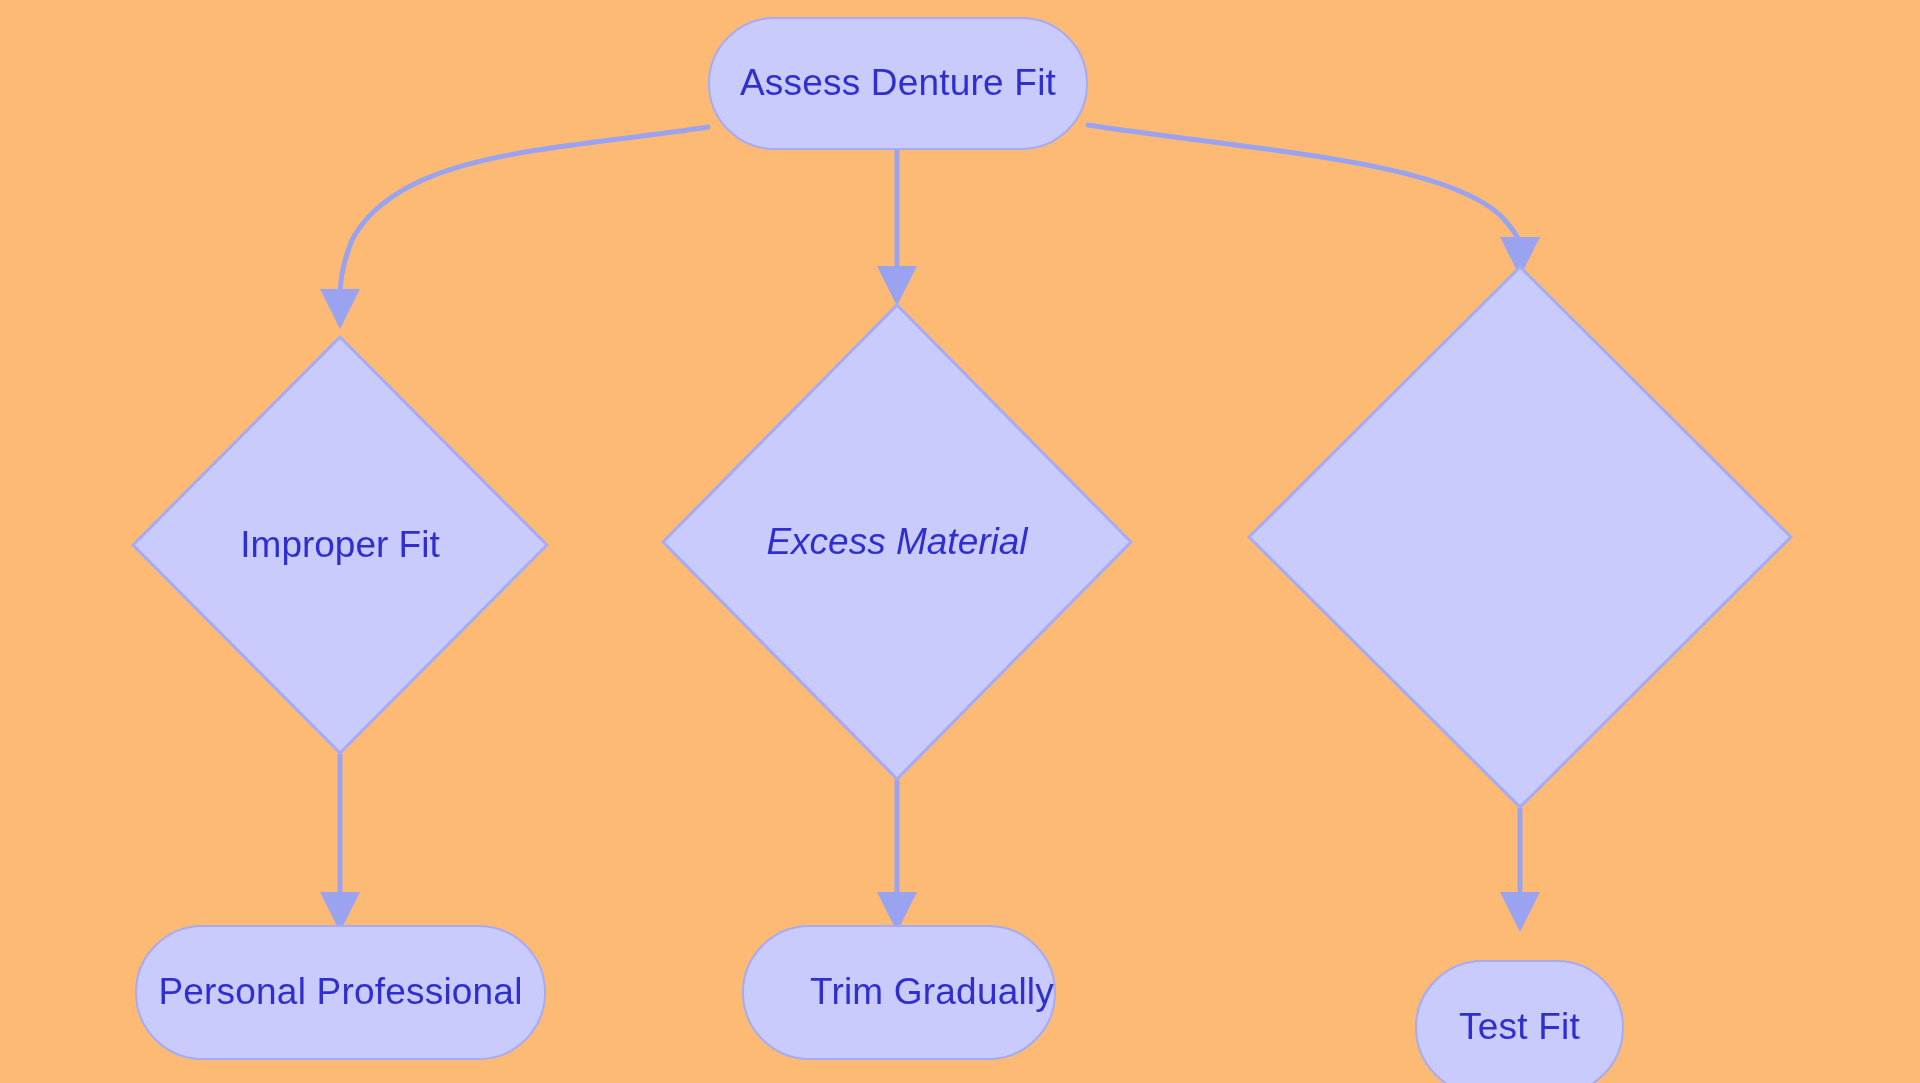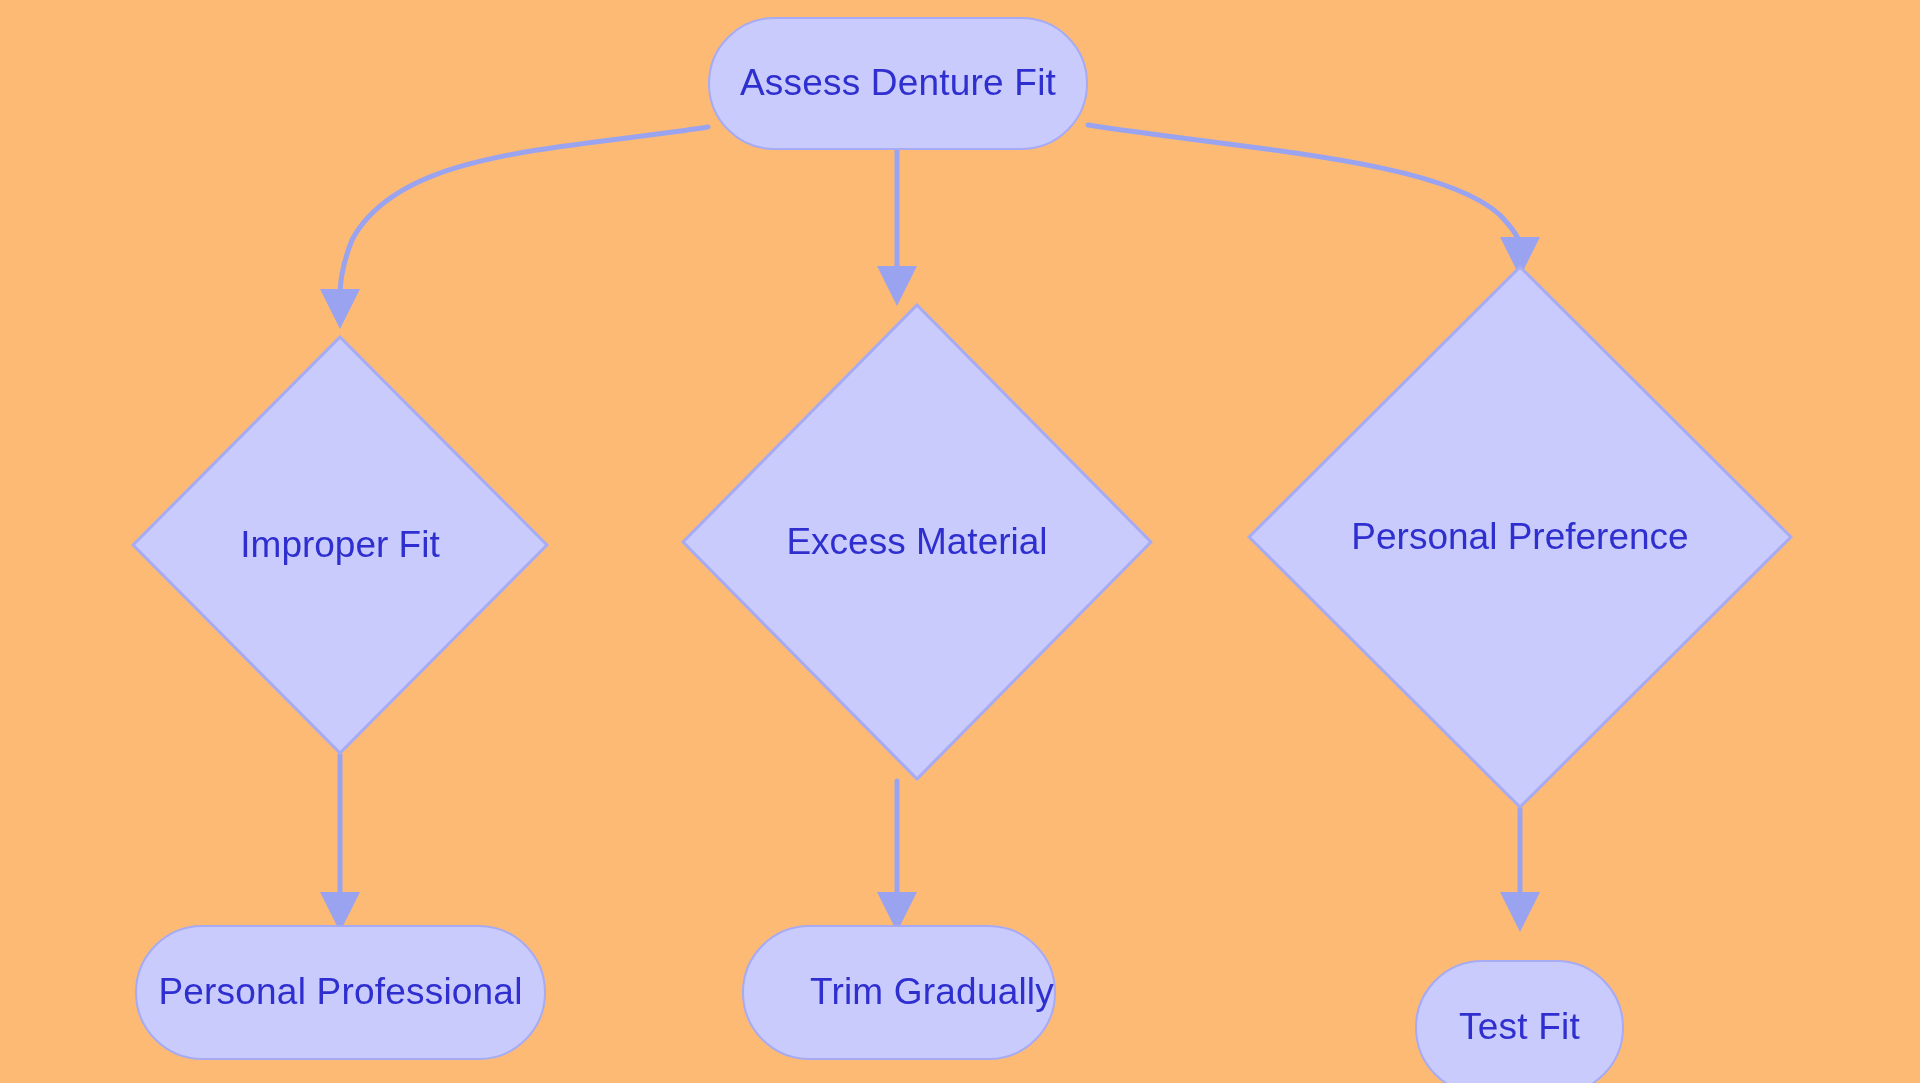--- a/index.html
+++ b/index.html
@@ -95,32 +95,31 @@
     <span>Assess Denture Fit</span>
   </div>
 
   <div class="node-diamond-wrap" style="left:131px; top:335px; width:418px; height:420px;">
     <svg class="node-diamond-shape" viewBox="0 0 418 420" preserveAspectRatio="none">
       <polygon points="209,2 416,210 209,418 2,210" fill="#c8cbfb" stroke="#a7abf3" stroke-width="3"></polygon>
     </svg>
     <span class="node-diamond-label">Improper Fit</span>
   </div>
 
-  <div class="node-diamond-wrap" style="left:681px; top:303px; width:472px; height:478px;">
+  <div class="node-diamond-wrap" style="left:661px; top:303px; width:472px; height:478px;font-style:italic;">
     <svg class="node-diamond-shape" viewBox="0 0 472 478" preserveAspectRatio="none">
       <polygon points="236,2 470,239 236,476 2,239" fill="#c8cbfb" stroke="#a7abf3" stroke-width="3"></polygon>
     </svg>
     <span class="node-diamond-label">Excess Material</span>
   </div>
 
   <div class="node-diamond-wrap" style="left:1247px; top:265px; width:546px; height:544px;">
     <svg class="node-diamond-shape" viewBox="0 0 546 544" preserveAspectRatio="none">
       <polygon points="273,2 544,272 273,542 2,272" fill="#c8cbfb" stroke="#a7abf3" stroke-width="3"></polygon>
     </svg>
-    <span class="node-diamond-label">Personal Preference</span>
   </div>
 
   <div class="node node-stadium" style="left:135px; top:925px; width:411px; height:135px;">
     <span>Personal Professional</span>
   </div>
 
   <div class="node node-stadium" style="left:742px; top:925px; width:314px; height:135px;justify-content:flex-end;">
     <span>Trim Gradually</span>
   </div>
 

